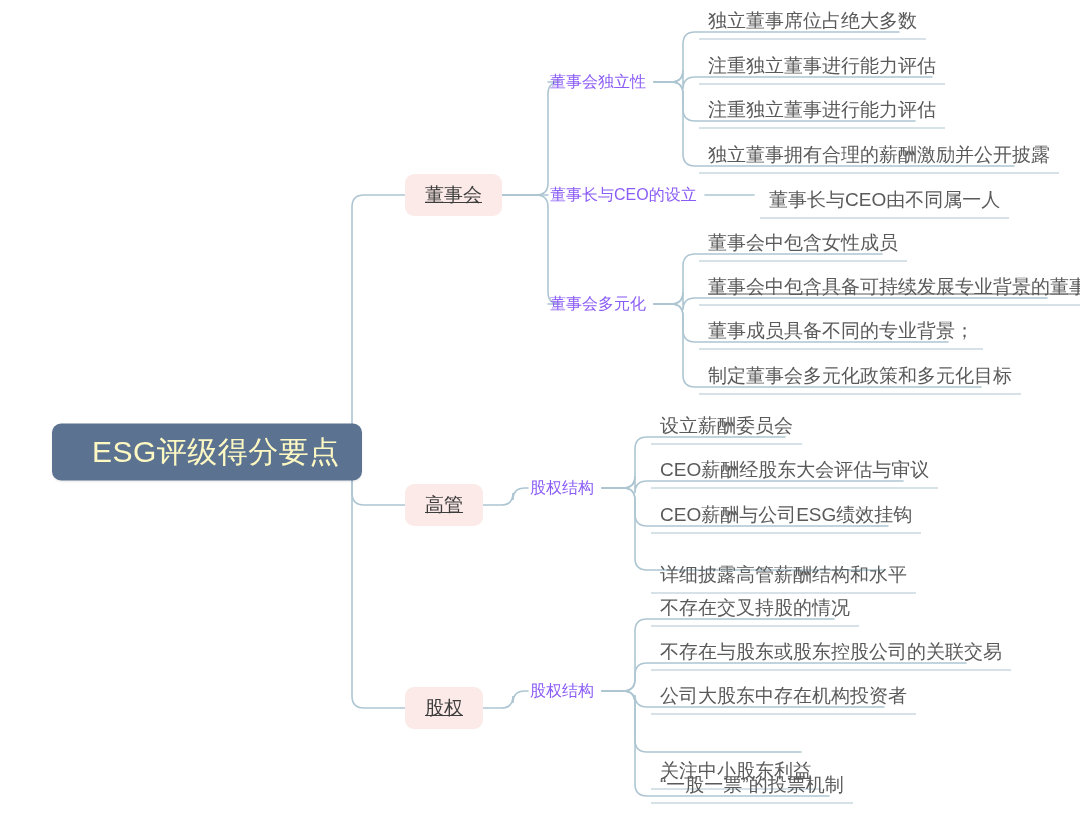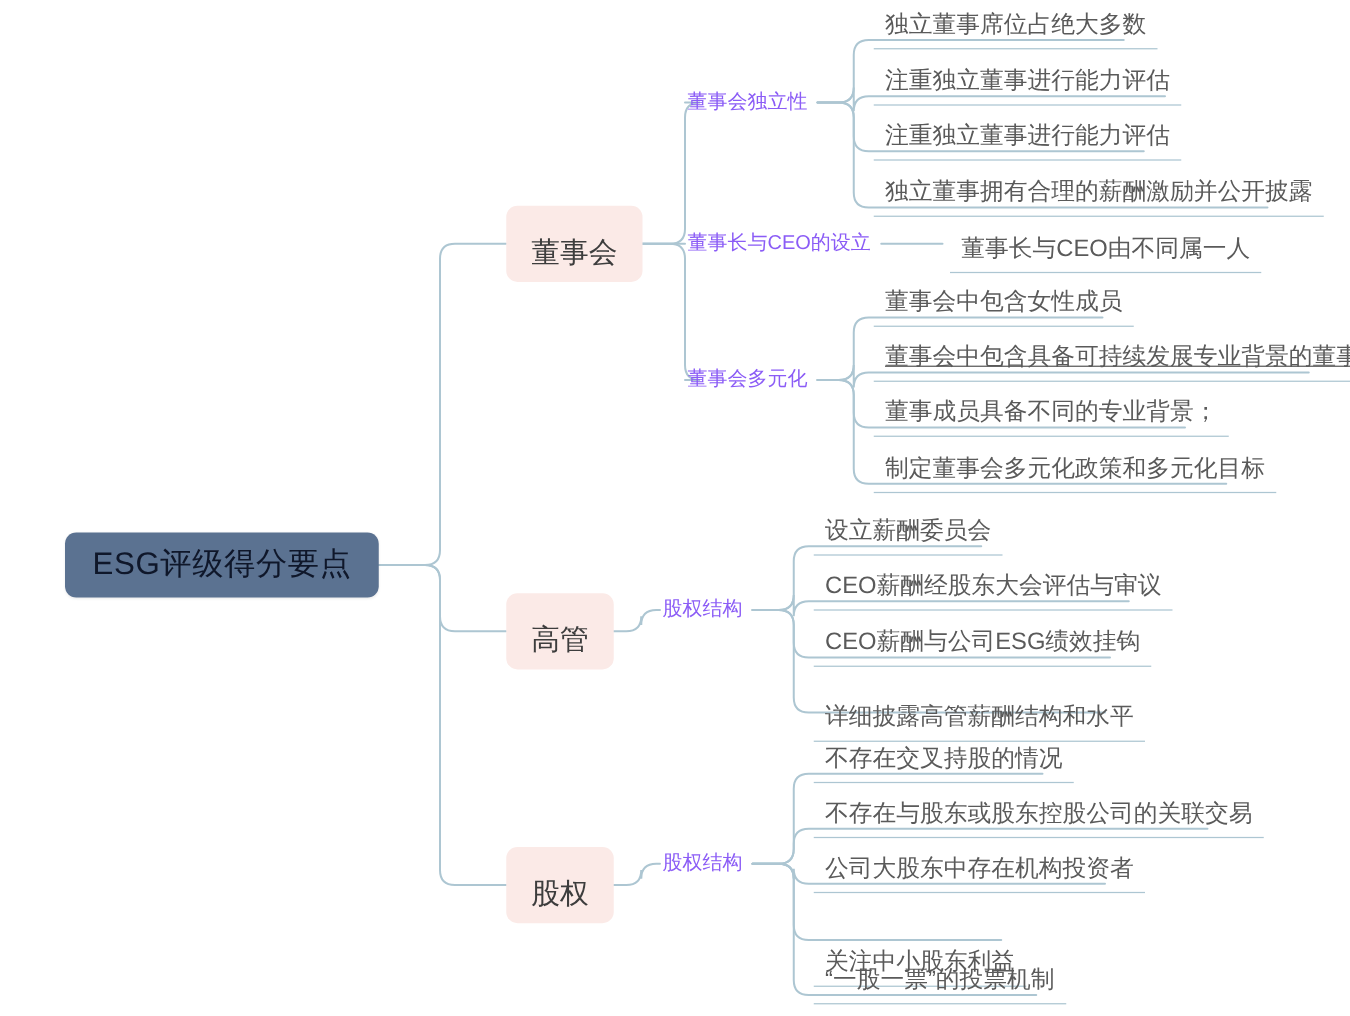--- a/index.html
+++ b/index.html
@@ -29,36 +29,37 @@
   }
   .node {
     position: absolute;
     transform: translateY(-50%);
     white-space: nowrap;
     box-sizing: border-box;
   }
   
   .root-node {
     background: #5b7291;
-    color: #0f172a;
-    font-size: 25px;
+    color: #fef9c3;
+    font-size: 30px;
     letter-spacing: 0.5px;
     border-radius: 9px;
-    padding: 13px 22px 14px 22px;
+    padding: 13px 22px 14px 40px;
     line-height: 1;
     box-shadow: 0 1px 2px rgba(0,0,0,0.08);
   }
   
   .l2-node {
     background: #fbeae7;
     color: #3d3d3d;
-    font-size: 23px;
+    font-size: 19px;
     border-radius: 9px;
-    padding: 26px 20px 12px 20px;
+    padding: 11px 20px 12px 20px;
     line-height: 1;
+    text-decoration: underline;
   }
   
   .l3-node {
     color: #8b5cf6;
     font-size: 16px;
     line-height: 1;
     padding: 3px 2px;
   }
   
   .leaf-node {

